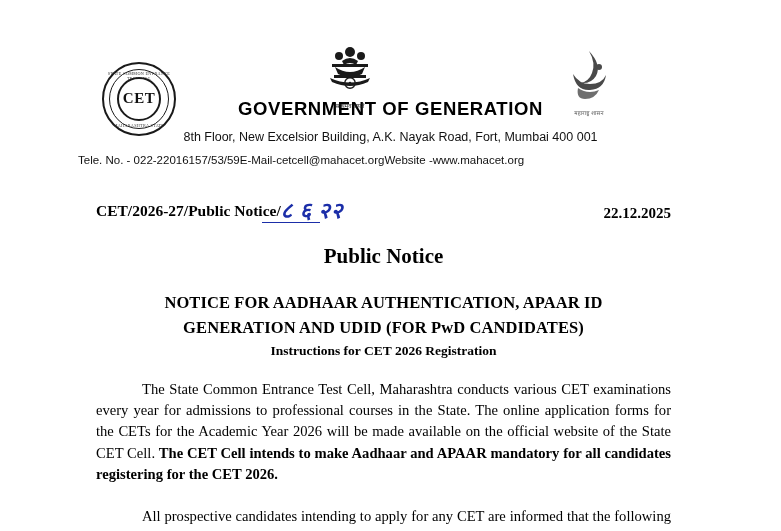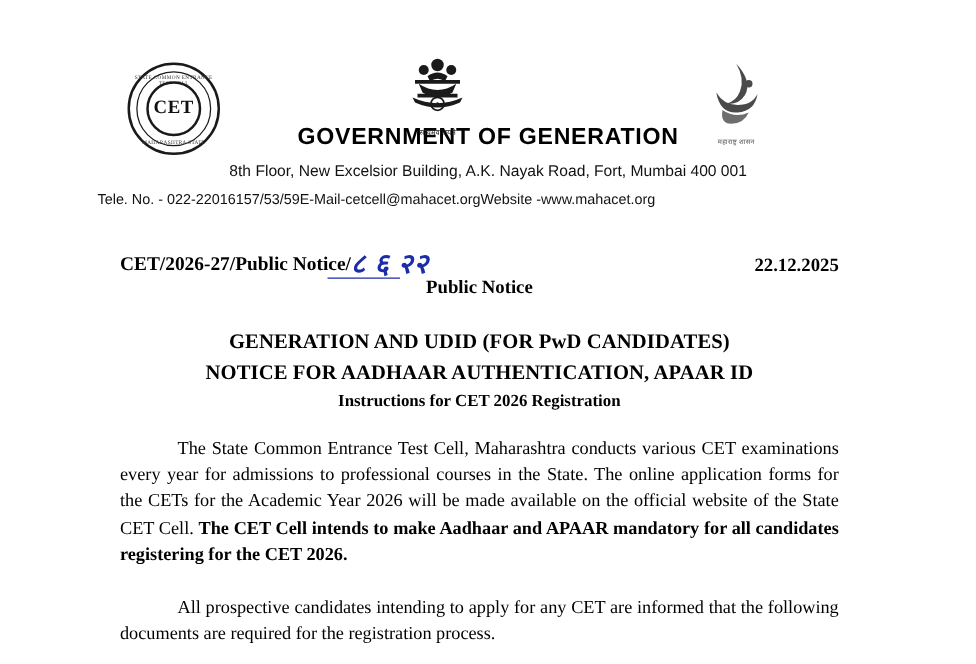--- a/index.html
+++ b/index.html
@@ -29,21 +29,21 @@
   }
   .logo-row {
     position: relative;
     height: 78px;
   }
   .logo {
     position: absolute;
   }
   .logo-cet {
     left: 102px;
-    top: 24px;
+    top: 36px;
   }
   .logo-emblem {
     left: 322px;
     top: 16px;
     text-align: center;
   }
   .logo-right {
     left: 556px;
     top: 22px;
     text-align: center;
@@ -200,21 +200,22 @@
     bottom: -1px;
   }
   .ref-date {
     font-size: 15px;
     font-weight: bold;
   }
 
   .title-public {
     text-align: center;
     font-weight: bold;
-    font-size: 15px;
+    font-size: 21px;
+    margin-top: 22px;
   }
   .title-main {
     text-align: center;
     font-weight: bold;
     font-size: 16.5px;
     margin-top: 22px;
     line-height: 1.5;
     letter-spacing: 0.1px;
   }
   .title-sub {
@@ -303,22 +304,22 @@
       <div class="ref-left">
         <span>CET/2026-27/Public Notice/</span><span class="ref-hand">८ ६ २२</span>
         <span class="ref-underline"></span>
       </div>
       <div class="ref-date">22.12.2025</div>
     </div>
 
     <div class="title-public">Public Notice</div>
 
     <div class="title-main">
+      <div>NOTICE FOR AADHAAR AUTHENTICATION, APAAR ID</div>
       <div>GENERATION AND UDID (FOR PwD CANDIDATES)</div>
-      <div>NOTICE FOR AADHAAR AUTHENTICATION, APAAR ID</div>
     </div>
     <div class="title-sub">Instructions for CET 2026 Registration</div>
 
     <p class="para"><span>The State Common Entrance Test Cell, Maharashtra conducts various CET examinations every year for admissions to professional courses in the State. The online application forms for the CETs for the Academic Year 2026 will be made available on the official website of the State CET Cell. </span><b>The CET Cell intends to make Aadhaar and APAAR mandatory for all candidates registering for the CET 2026.</b></p>
 
     <p class="para">All prospective candidates intending to apply for any CET are informed that the following documents are required for the registration process.</p>
 
   </div>
 </div>
 

